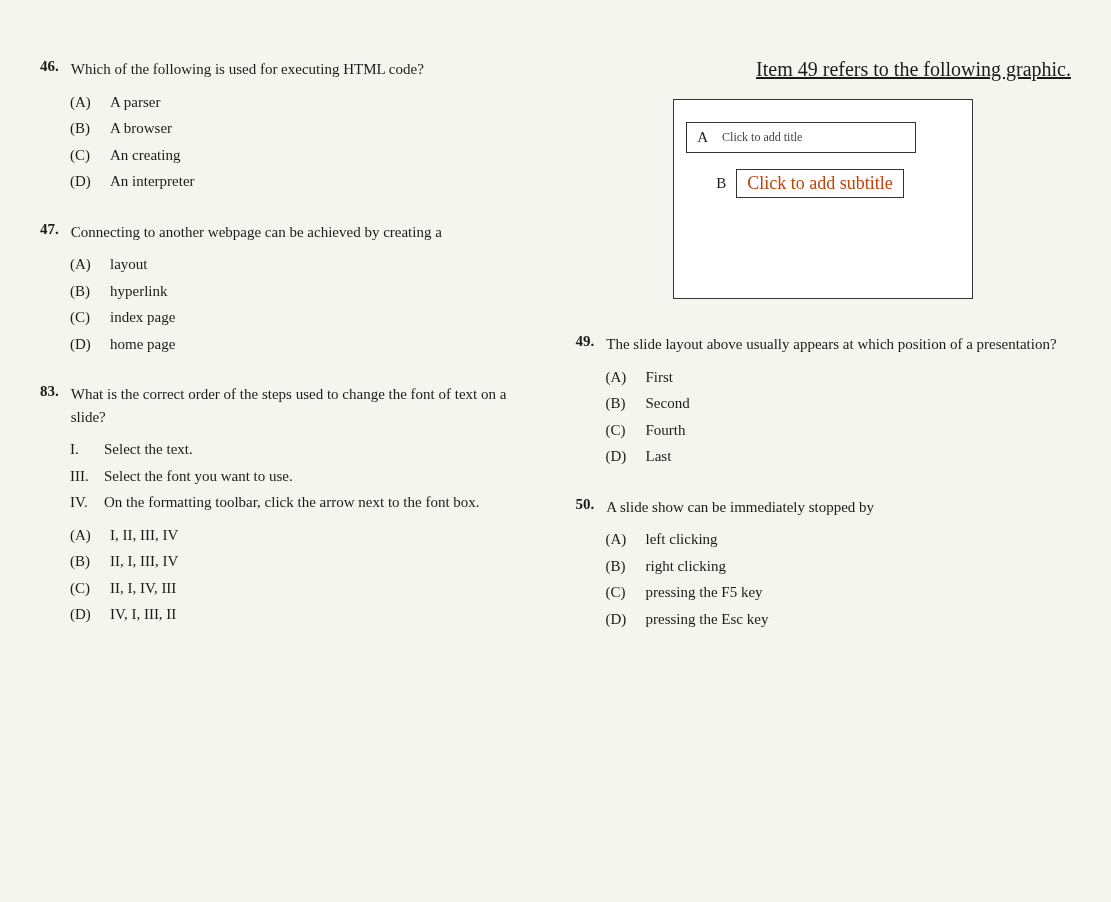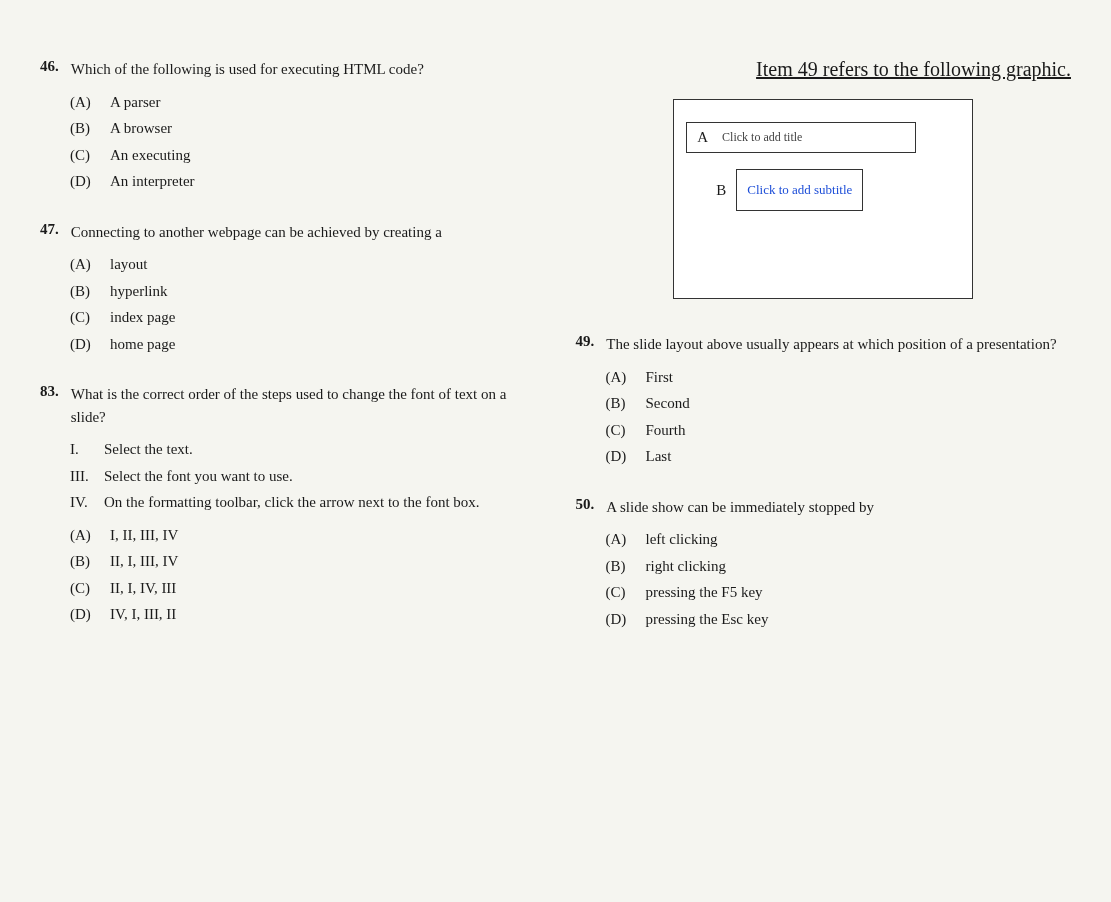--- a/index.html
+++ b/index.html
@@ -84,23 +84,23 @@
       color: #444;
     }
     .subtitle-area {
       display: flex;
       align-items: center;
       gap: 10px;
       margin-left: 30px;
     }
     .subtitle-box {
       border: 1.5px solid #333;
-      padding: 12px 10px;
-      font-size: 13px;
-      color: #1d4ed8;
+      padding: 3px 10px;
+      font-size: 18px;
+      color: #c2410c;
     }
     .label-b {
       font-size: 15px;
     }
     .steps {
       margin-left: 30px;
       margin-top: 8px;
     }
     .step-row {
       display: flex;
@@ -138,21 +138,21 @@
         <div class="option-row">
           <span class="option-label">(A)</span>
           <span class="option-text">A parser</span>
         </div>
         <div class="option-row">
           <span class="option-label">(B)</span>
           <span class="option-text">A browser</span>
         </div>
         <div class="option-row">
           <span class="option-label">(C)</span>
-          <span class="option-text">An executing</span>
+          <span class="option-text">An creating</span>
         </div>
         <div class="option-row">
           <span class="option-label">(D)</span>
           <span class="option-text">An interpreter</span>
         </div>
       </div>
     </div>
 
     <div class="question-block">
       <div class="question-row">

